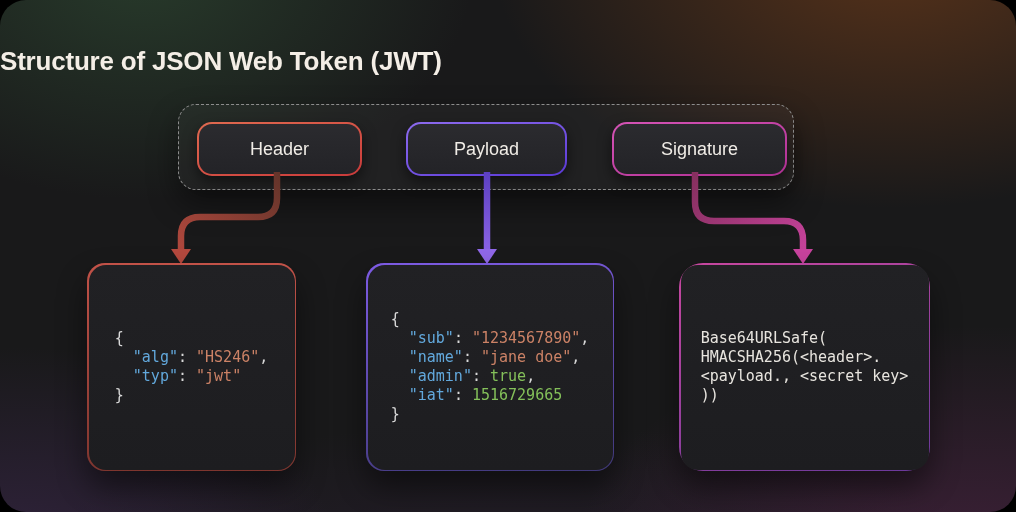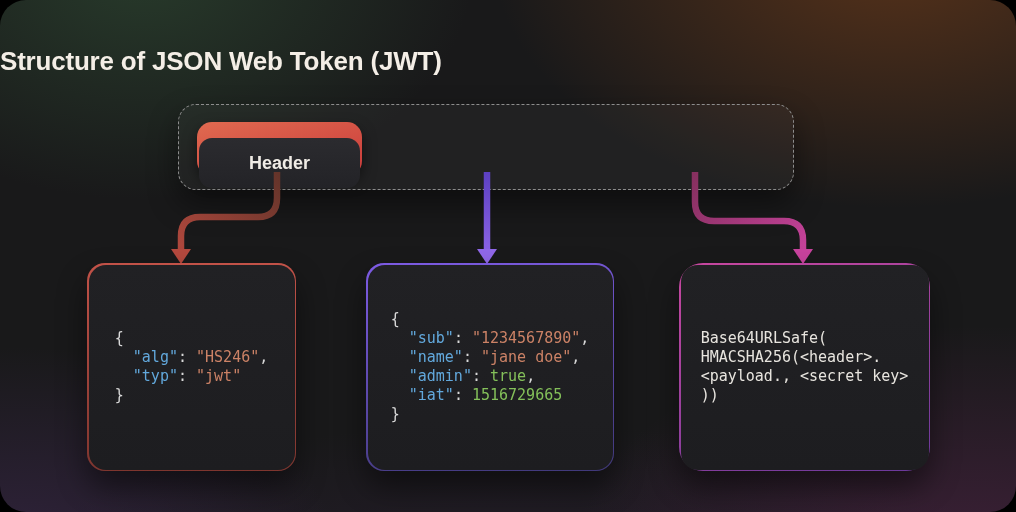--- a/index.html
+++ b/index.html
@@ -25,21 +25,21 @@
     box-shadow:0 14px 30px rgba(0,0,0,.45);
   }
   .pill{
     position:absolute;top:122px;height:50px;border-radius:15px;padding:2px;
     box-shadow:0 6px 14px rgba(0,0,0,.5);
   }
   .pill-inner{
     width:100%;height:100%;box-sizing:border-box;border-radius:13px;
     background:linear-gradient(180deg,#2b2b2f,#232327);
     display:flex;align-items:center;justify-content:center;
-    font-size:18px;font-weight:700;color:#f0ece6;margin-top:14px;
+    font-size:18px;font-weight:400;color:#f0ece6;
   }
   .pill-header{left:197px;width:161px;background:linear-gradient(165deg,#e06a50,#c93a3a);}
   .pill-payload{left:406px;width:157px;background:linear-gradient(165deg,#8d6bee,#5a39d6);}
   .pill-signature{left:612px;width:171px;background:linear-gradient(165deg,#d554b6,#ae2f92);}
   .cbox{
     position:absolute;top:263px;height:205px;border-radius:18px;padding:1.5px;
     box-shadow:0 16px 30px rgba(0,0,0,.45);
   }
   .cbox-inner{
     width:100%;height:100%;box-sizing:border-box;border-radius:17px;
@@ -60,20 +60,26 @@
 
 <div class="stage">
   <div class="card">
 
     <div class="title">Structure of JSON Web Token (JWT)</div>
 
     <div class="token-bar"></div>
 
     <div class="pill pill-header">
       <div class="pill-inner">Header</div>
+    </div>
+    <div class="pill pill-payload">
+      <div class="pill-inner">Payload</div>
+    </div>
+    <div class="pill pill-signature">
+      <div class="pill-inner">Signature</div>
     </div>
 
     <svg class="arrows" width="1016" height="512" viewBox="0 0 1016 512">
       <defs>
         <linearGradient id="gradL" gradientUnits="userSpaceOnUse" x1="277" y1="172" x2="181" y2="264">
           <stop offset="0" stop-color="#64342a"></stop>
           <stop offset="1" stop-color="#b5493e"></stop>
         </linearGradient>
         <linearGradient id="gradM" gradientUnits="userSpaceOnUse" x1="487" y1="172" x2="487" y2="263">
           <stop offset="0" stop-color="#5c40c2"></stop>

